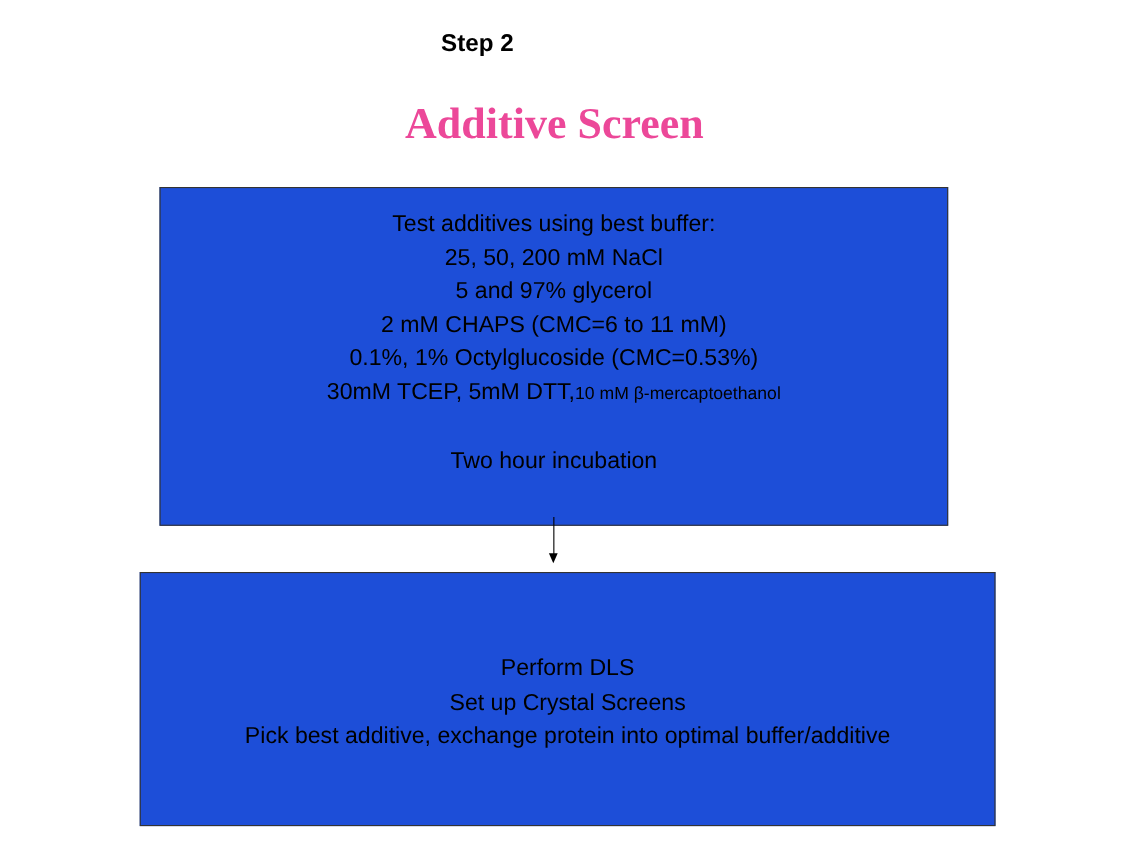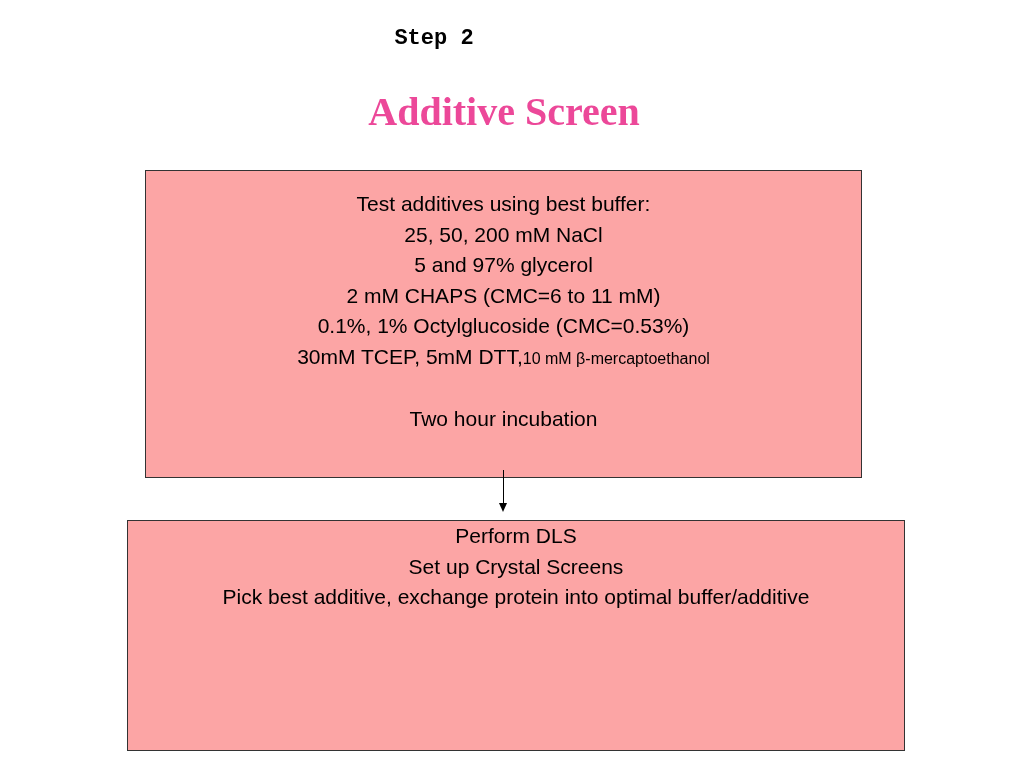--- a/index.html
+++ b/index.html
@@ -1,24 +1,24 @@
 <!DOCTYPE html>
 <html><head>
 <meta charset="utf-8">
 <style>
   html, body { margin:0; padding:0; }
   body { width:1024px; height:768px; background:#ffffff; position:relative; overflow:hidden; }
   .step { position:absolute; left:0; width:868px; top:26px; text-align:center;
-    font-family:Liberation Mono, monospace; font-weight:bold; font-size:22px; color:#000; }
+    font-family:Liberation Sans, sans-serif; font-weight:bold; font-size:22px; color:#000; }
   .title { position:absolute; left:0; width:1008px; top:88px; text-align:center;
     font-family:"Liberation Serif", serif; font-weight:bold; font-size:40px; color:#ec4899; }
-  .box { position:absolute; background:#fca5a5; border:1px solid #333; box-sizing:border-box;
+  .box { position:absolute; background:#1d4ed8; border:1px solid #333; box-sizing:border-box;
     font-family:"Liberation Sans", sans-serif; font-size:21px; color:#000; text-align:center; }
   .box1 { left:145px; top:170px; width:717px; height:308px; padding-top:18px; }
-  .box2 { left:127px; top:520px; width:778px; height:231px; }
+  .box2 { left:127px; top:520px; width:778px; height:231px; padding-top:72px; }
   .line { line-height:30.5px; white-space:nowrap; }
   .serif { font-family:Liberation Sans, sans-serif; font-size:16px; }
   .blank { height:30px; }
   .arrow { position:absolute; left:503px; top:470px; width:1px; height:36px; background:#000; }
   .arrowhead { position:absolute; left:499px; top:503px; width:0; height:0;
     border-left:4.5px solid transparent; border-right:4.5px solid transparent; border-top:9px solid #000; }
 </style>
 </head>
 <body>
 

